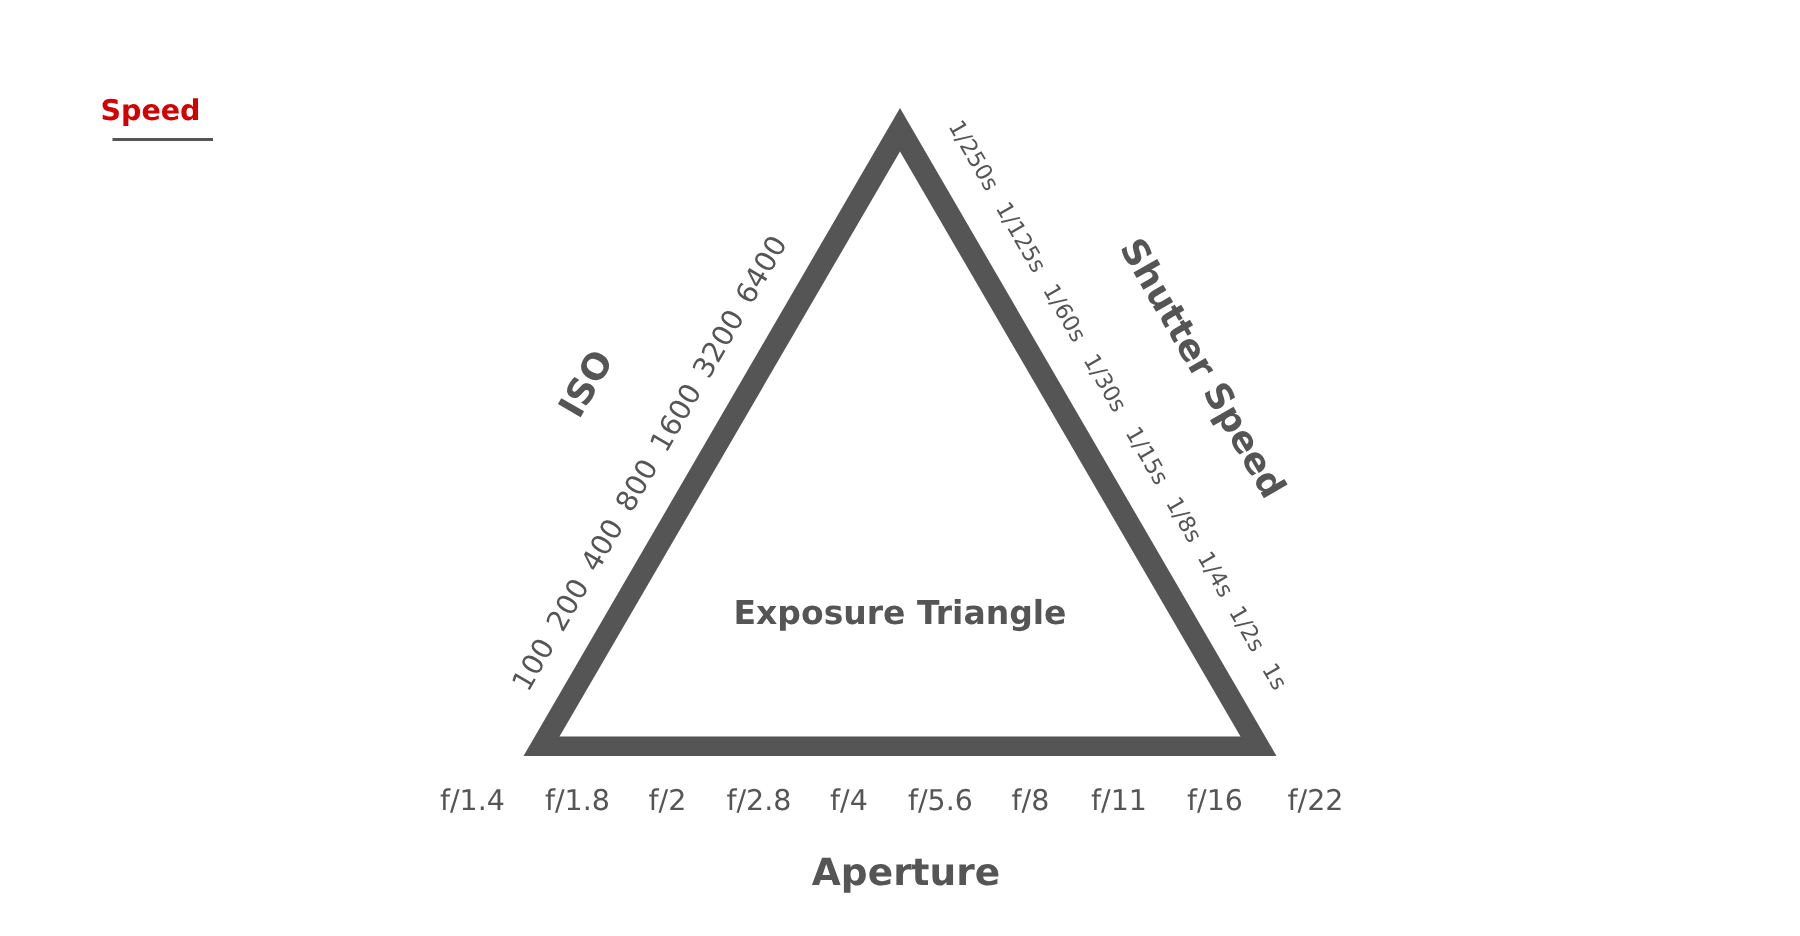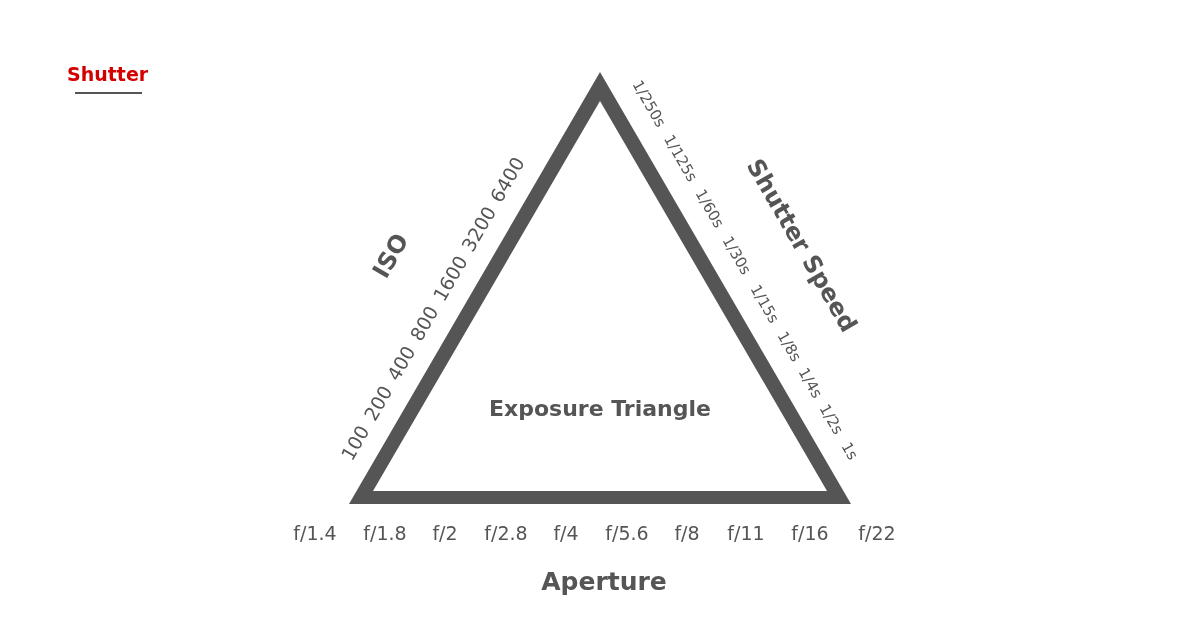--- a/index.html
+++ b/index.html
@@ -6,21 +6,21 @@
   body { width:1200px; height:624px; position:relative; overflow:hidden; font-family:"DejaVu Sans", sans-serif; }
   .brand { position:absolute; left:67px; top:63px; font-family:"DejaVu Sans", sans-serif; font-weight:bold; font-size:19px; color:#d40000; letter-spacing:0px; }
   .brand-underline { position:absolute; left:75px; top:92px; width:67px; height:2px; background:#555555; }
   svg { position:absolute; left:0; top:0; }
   .tick { font-family:"DejaVu Sans", sans-serif; fill:#555555; }
   .axis-title { font-family:"DejaVu Sans", sans-serif; font-weight:bold; fill:#555555; }
 </style>
 </head>
 <body>
 
-<div class="brand">Shutter</div>
+<div class="brand">Speed</div>
 <div class="brand-underline"></div>
 
 <svg width="1200" height="624" viewBox="0 0 1200 624">
 
   <path fill="#555555" fill-rule="evenodd" d="M600,72 L851,504 L349,504 Z M600,101 L373,491 L827,491 Z"></path>
 
   <text class="axis-title" x="600" y="416" font-size="22" text-anchor="middle">Exposure Triangle</text>
 
   <g transform="translate(352,462) rotate(-60)">
     <text class="tick" font-size="19" x="0" y="0">

